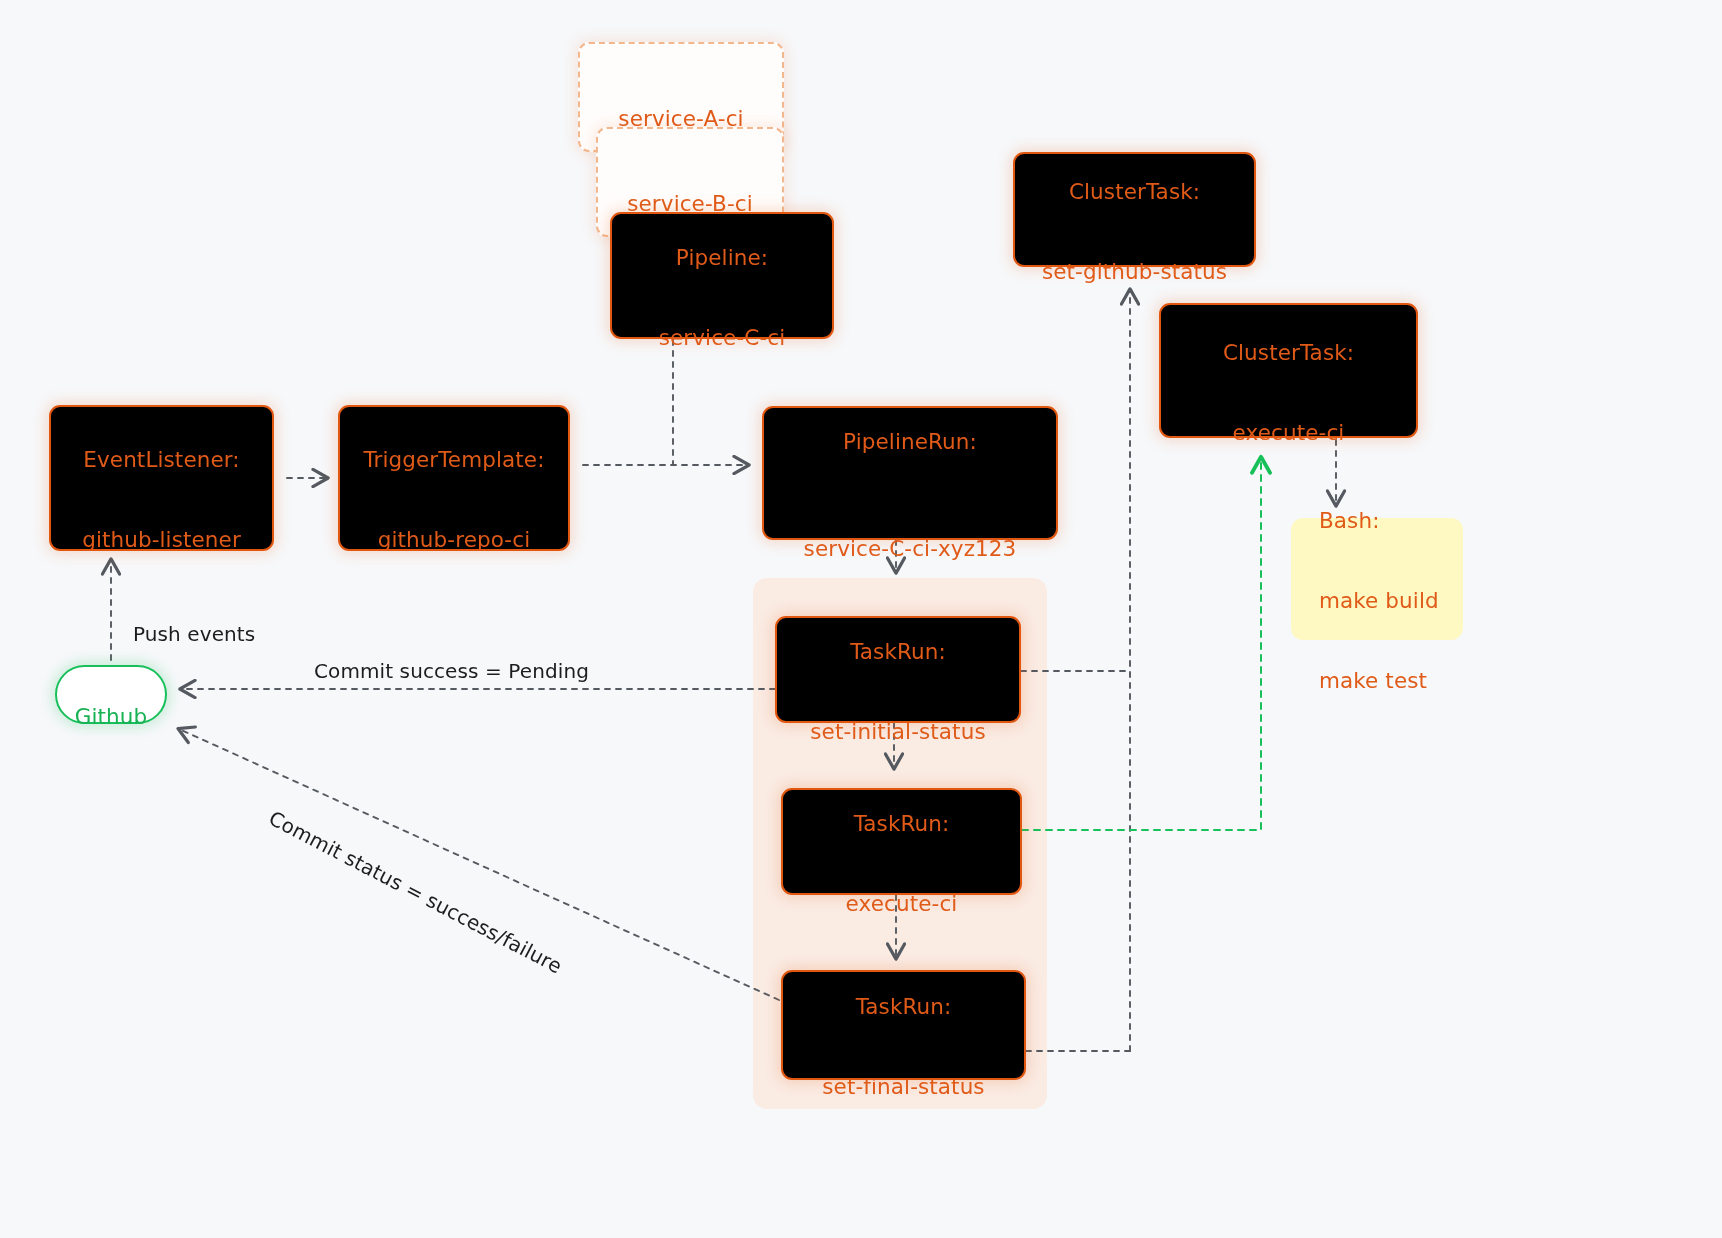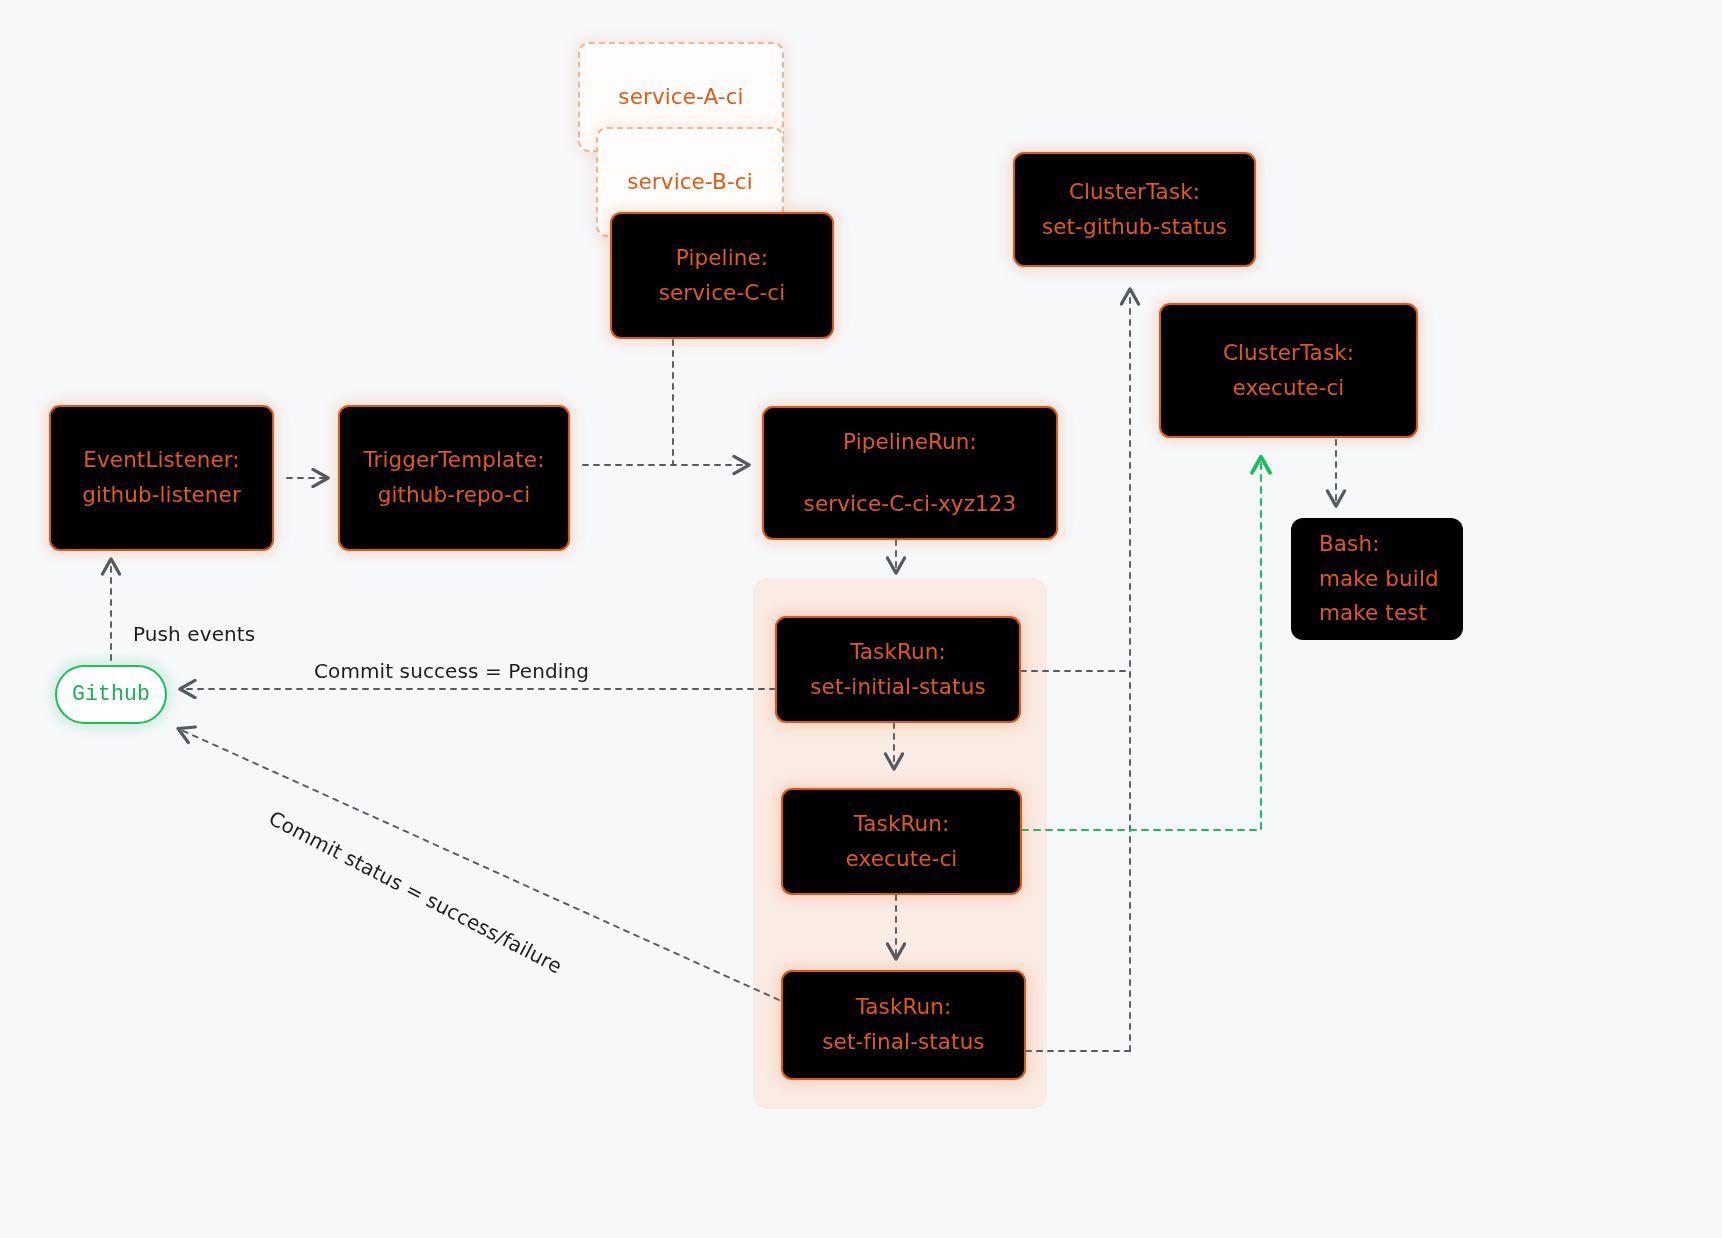--- a/index.html
+++ b/index.html
@@ -17,21 +17,21 @@
     position:absolute;
     box-sizing:border-box;
     display:flex;flex-direction:column;
     align-items:center;justify-content:center;
     color:#e05a18;
     font-size:21.5px;
     line-height:1.62;
     text-align:center;
     letter-spacing:.1px;
   }
-  .node .ln{display:block;white-space:nowrap;}
+  .node .ln{display:block;white-space:nowrap;margin-top:45px;}
 
   
   .box{
     background:#000000;
     border:2.4px solid #e2570f;
     border-radius:11px;
     box-shadow:0 0 14px 3px rgba(232,110,45,.22);
   }
   
   .ghost{
@@ -41,25 +41,24 @@
     box-shadow:0 0 14px 3px rgba(232,110,45,.13);
   }
   
   .pill{
     background:#ffffff;
     border:2.4px solid #18c05a;
     border-radius:30px;
     color:#18b254;
     box-shadow:0 0 14px 3px rgba(24,192,90,.22);
     font-size:21.5px;
-    font-family:Liberation Mono, monospace;
   }
   
   .soft{
-    background:#000000;
+    background:#fef9c3;
     border:none;
     border-radius:12px;
     align-items:flex-start;
     padding-left:28px;
   }
   .soft .ln{text-align:left;}
 
   
   .group{
     position:absolute;

